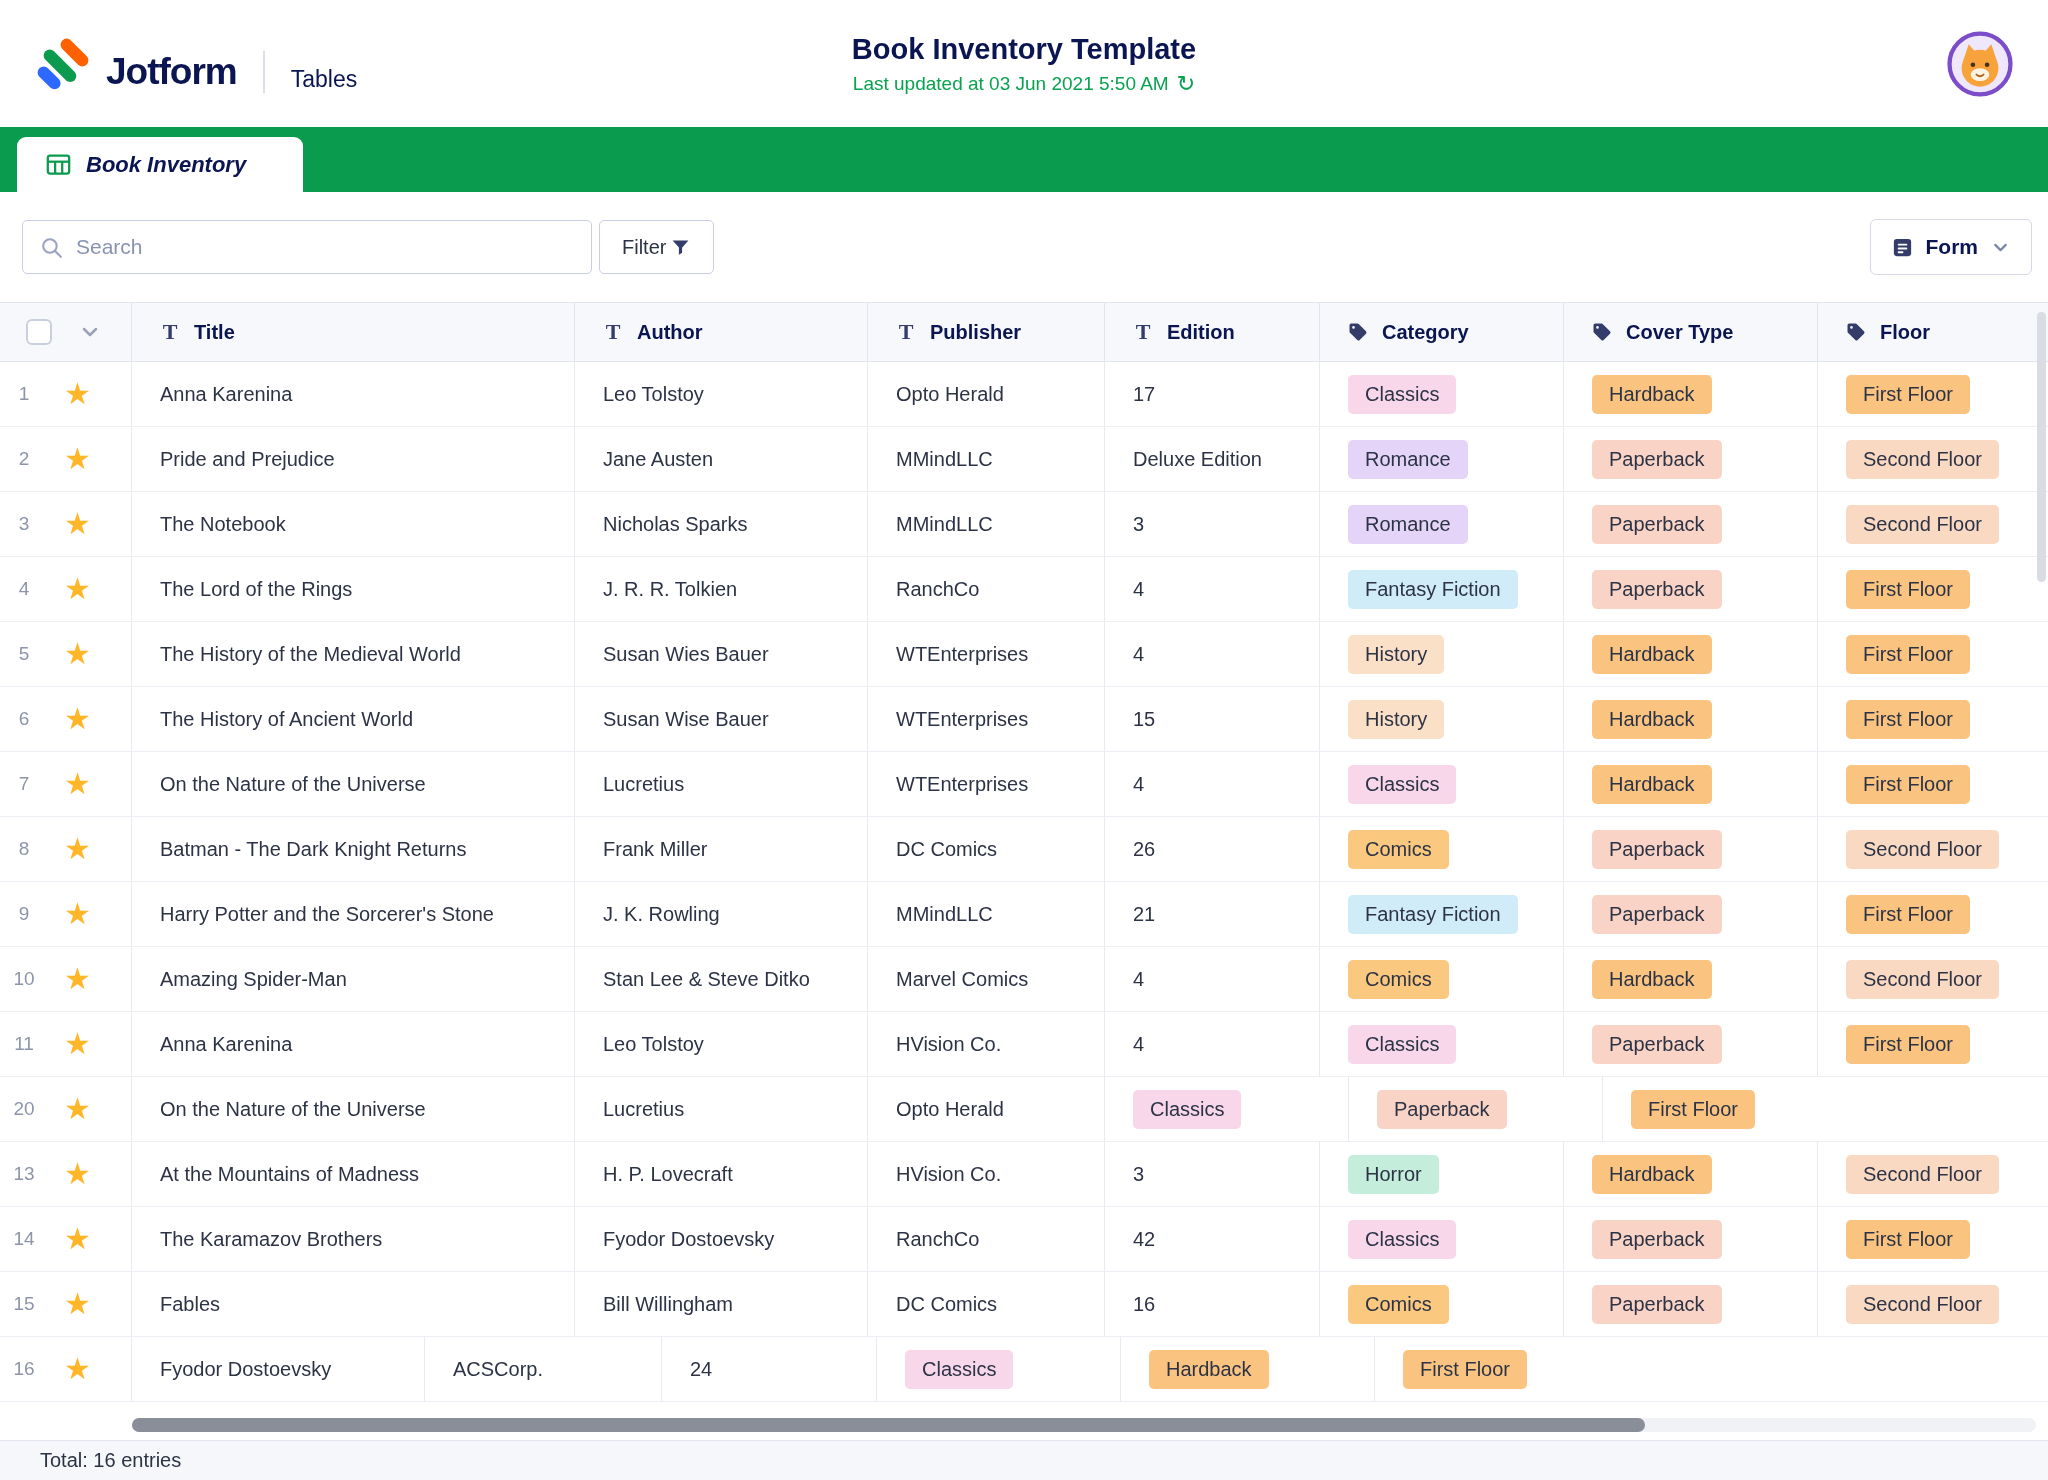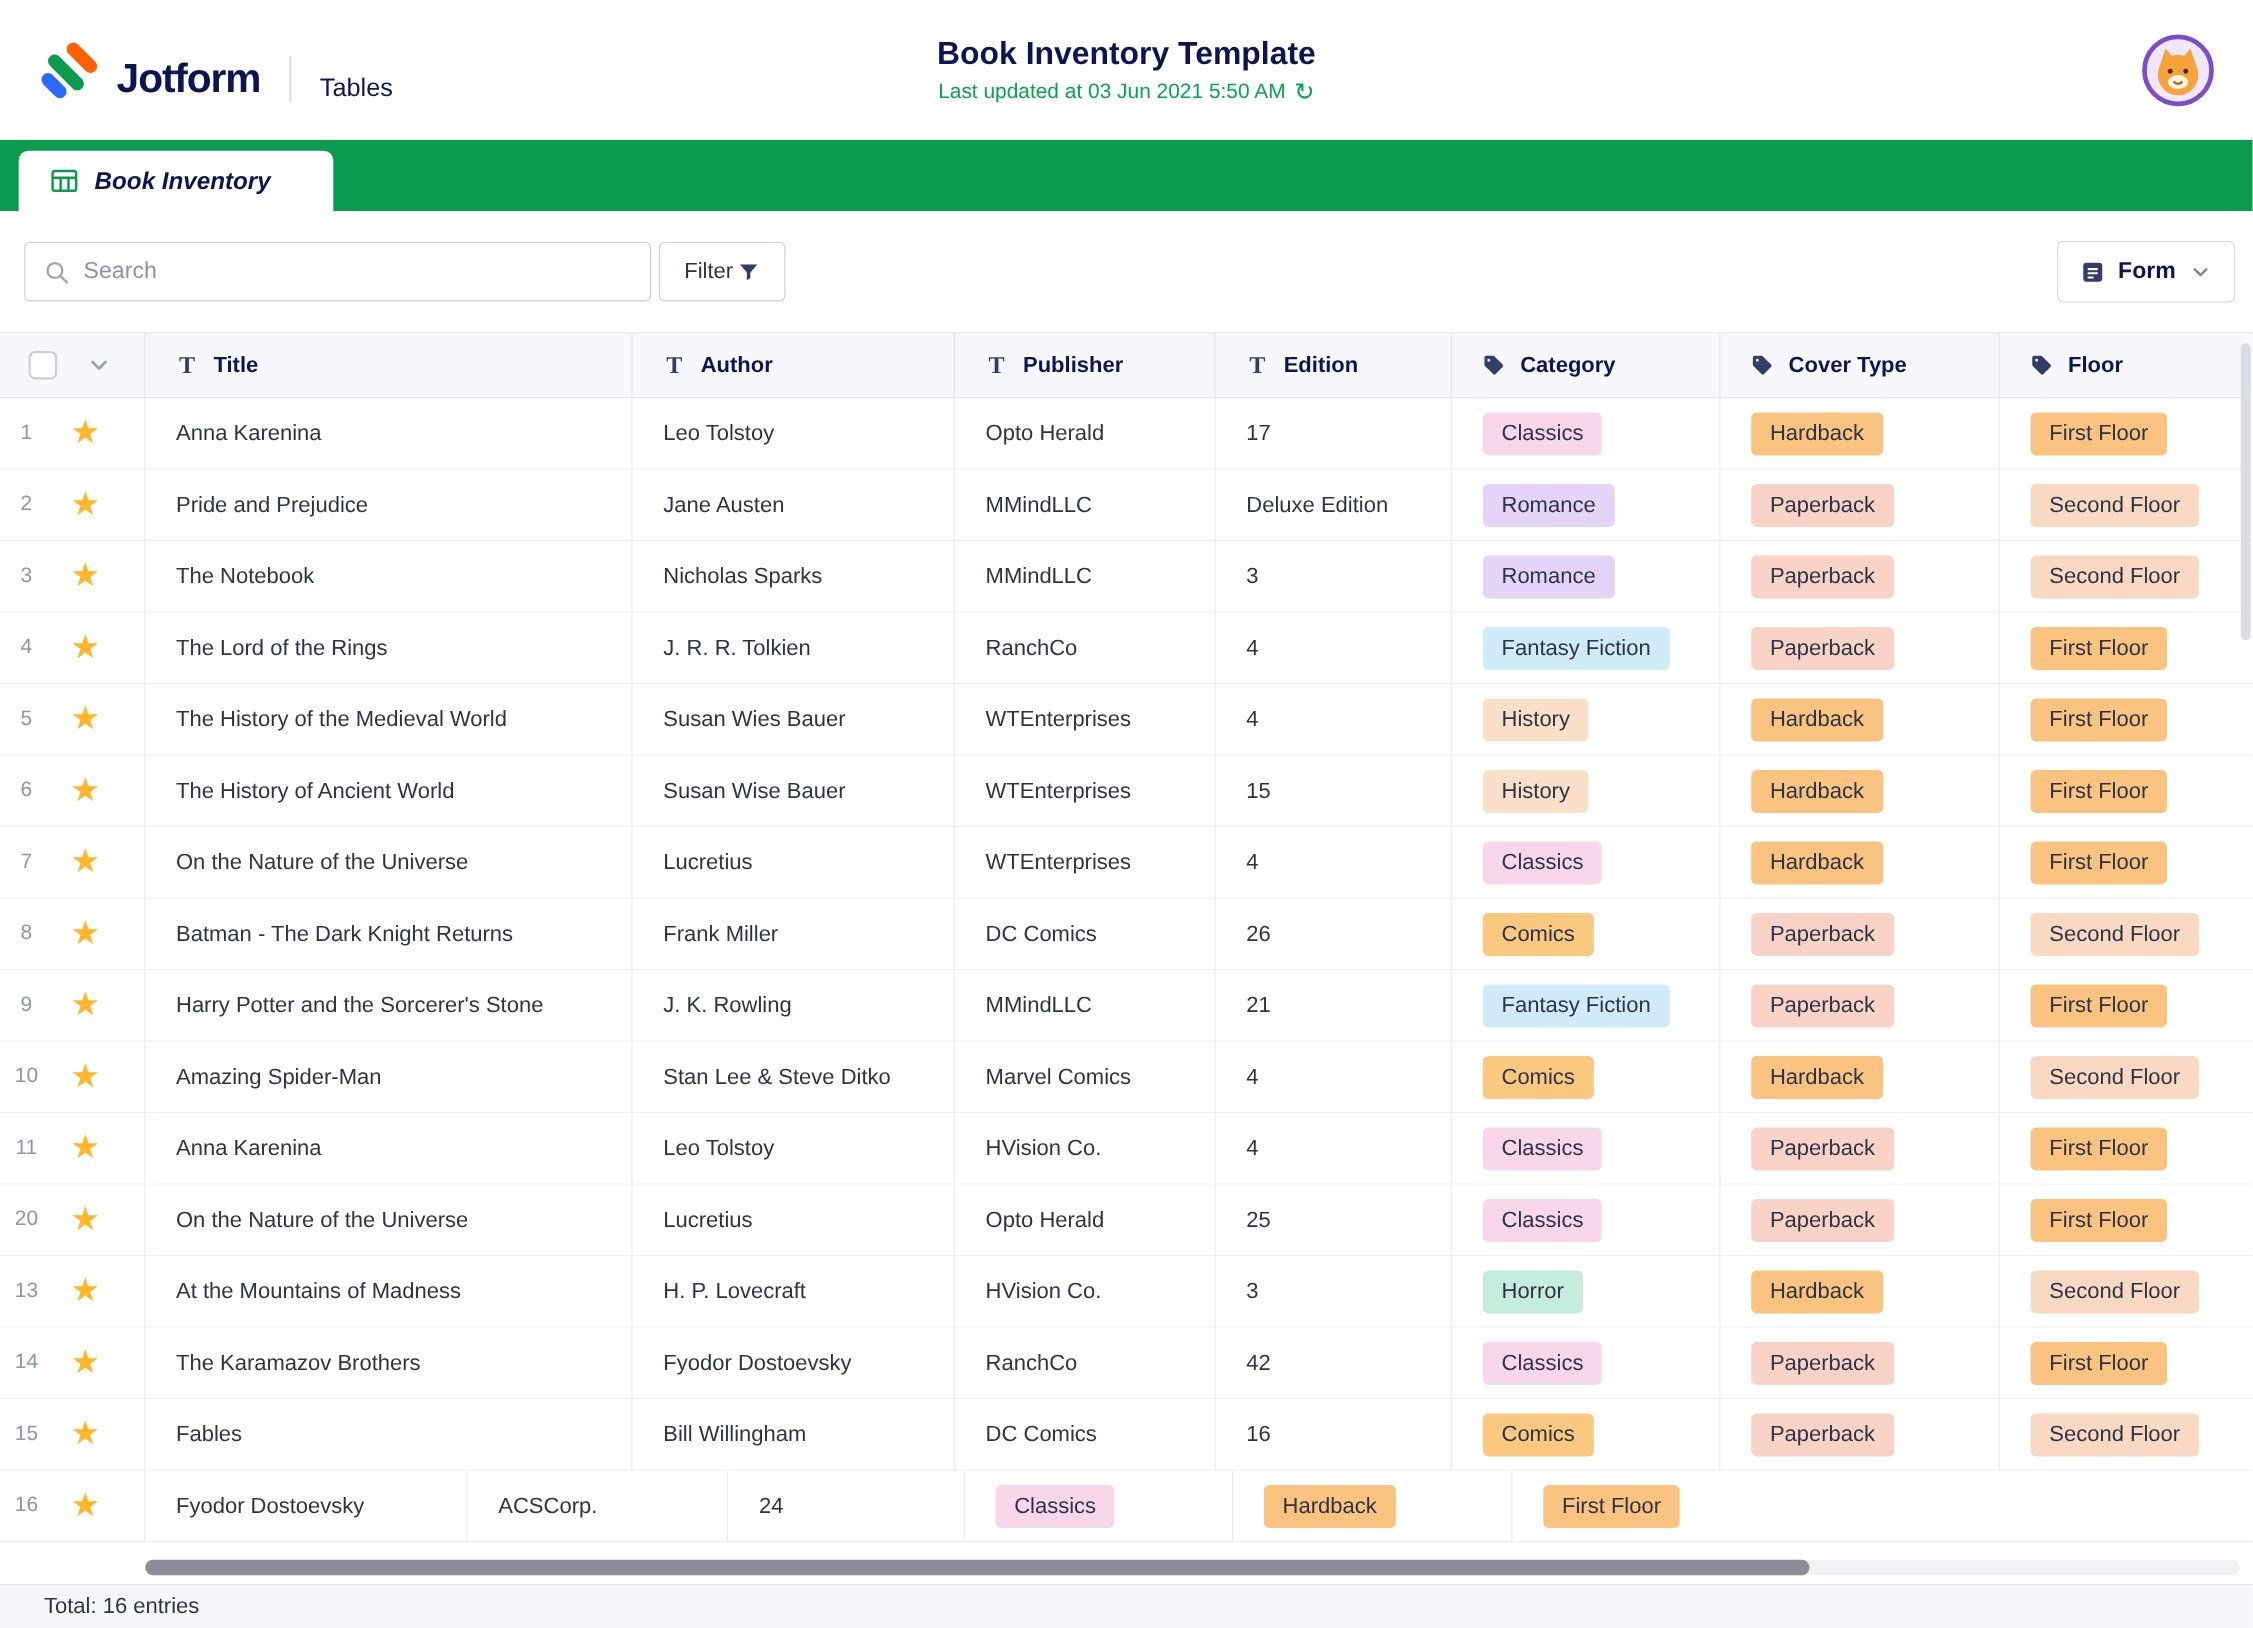--- a/index.html
+++ b/index.html
@@ -503,23 +503,20 @@
           </div>
           <div class="cell w-title">
             <span class="cell-text">On the Nature of the Universe</span>
           </div>
           <div class="cell w-author">
             <span class="cell-text">Lucretius</span>
           </div>
           <div class="cell w-publisher">
             <span class="cell-text">Opto Herald</span>
           </div>
-          <div class="cell w-edition">
-            <span class="cell-text">25</span>
-          </div>
           <div class="cell w-category">
             <span class="badge" style="background: rgb(248, 215, 235); color: rgb(44, 51, 69);">Classics</span>
           </div>
           <div class="cell w-cover">
             <span class="badge" style="background: rgb(249, 211, 197); color: rgb(44, 51, 69);">Paperback</span>
           </div>
           <div class="cell w-floor">
             <span class="badge" style="background: rgb(250, 196, 128); color: rgb(44, 51, 69);">First Floor</span>
           </div>
         </div>

